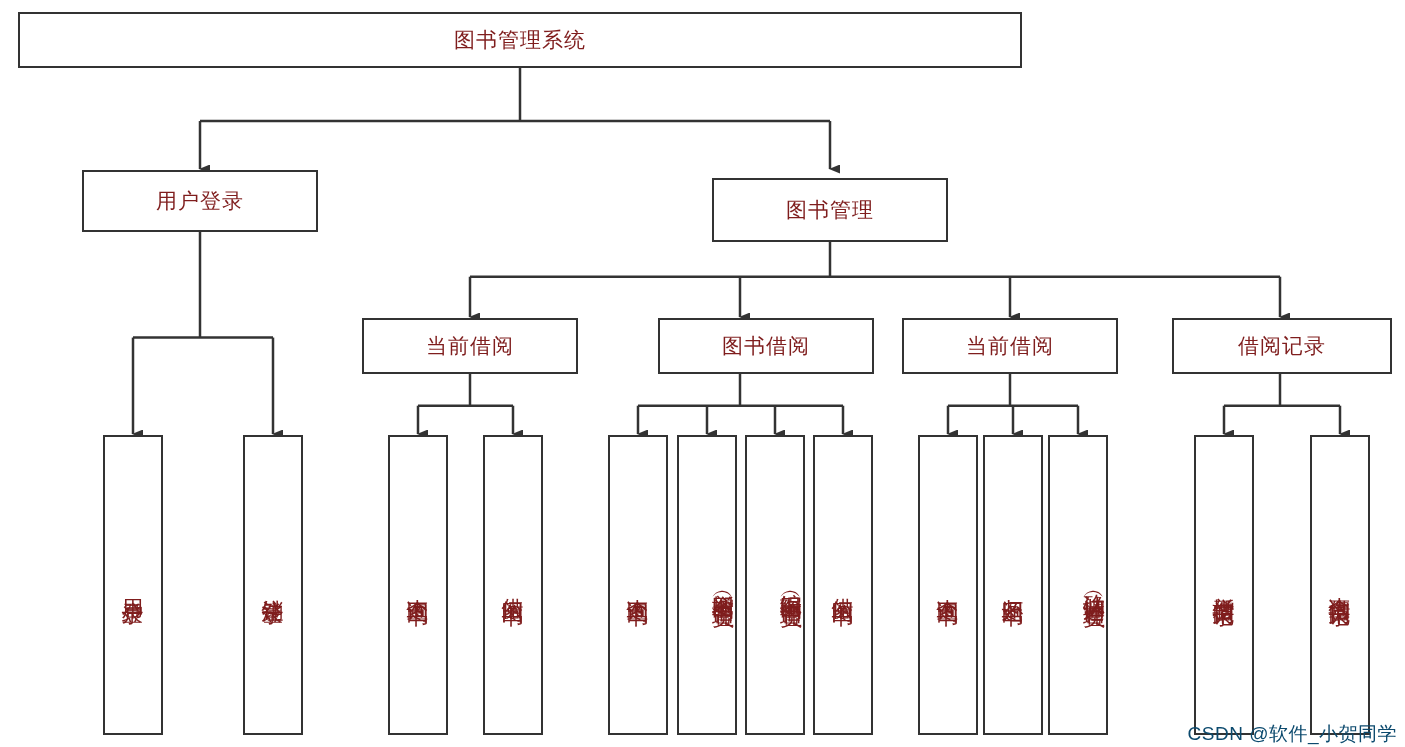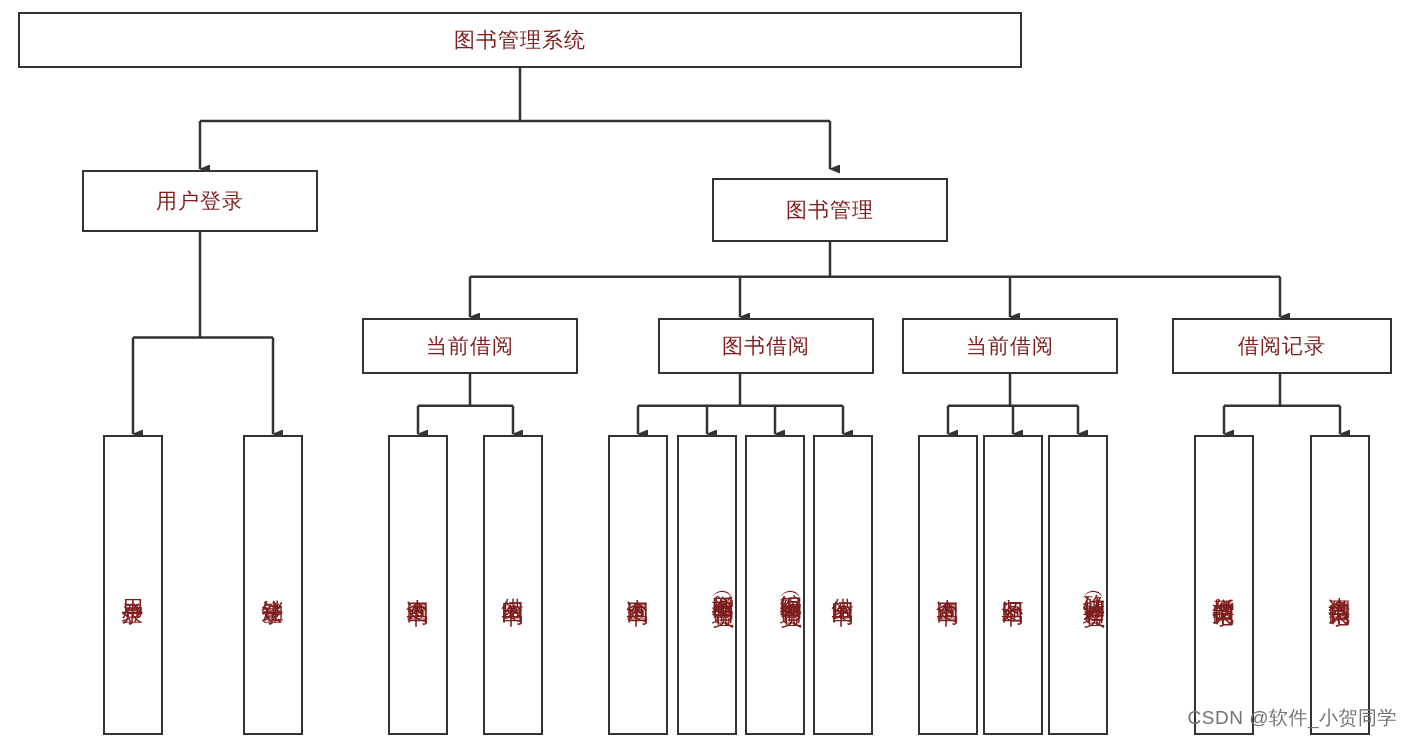--- a/index.html
+++ b/index.html
@@ -49,23 +49,23 @@
   .node.vert.top-align {
     align-items: flex-start;
   }
   .node-label {
     display: block;
     white-space: pre-wrap;
   }
   #watermark {
     position: absolute;
     right: 8px;
-    bottom: 16px;
+    bottom: 0;
     font-size: 19px;
-    color: #737373;
+    color: #0c4a6e;
     letter-spacing: 0.5px;
     white-space: nowrap;
     pointer-events: none;
   }
 </style>
 </head>
 <body>
 
 <div id="diagram-root">
   <svg id="edge-layer" viewBox="0 0 1405 747" xmlns="http://www.w3.org/2000/svg">

